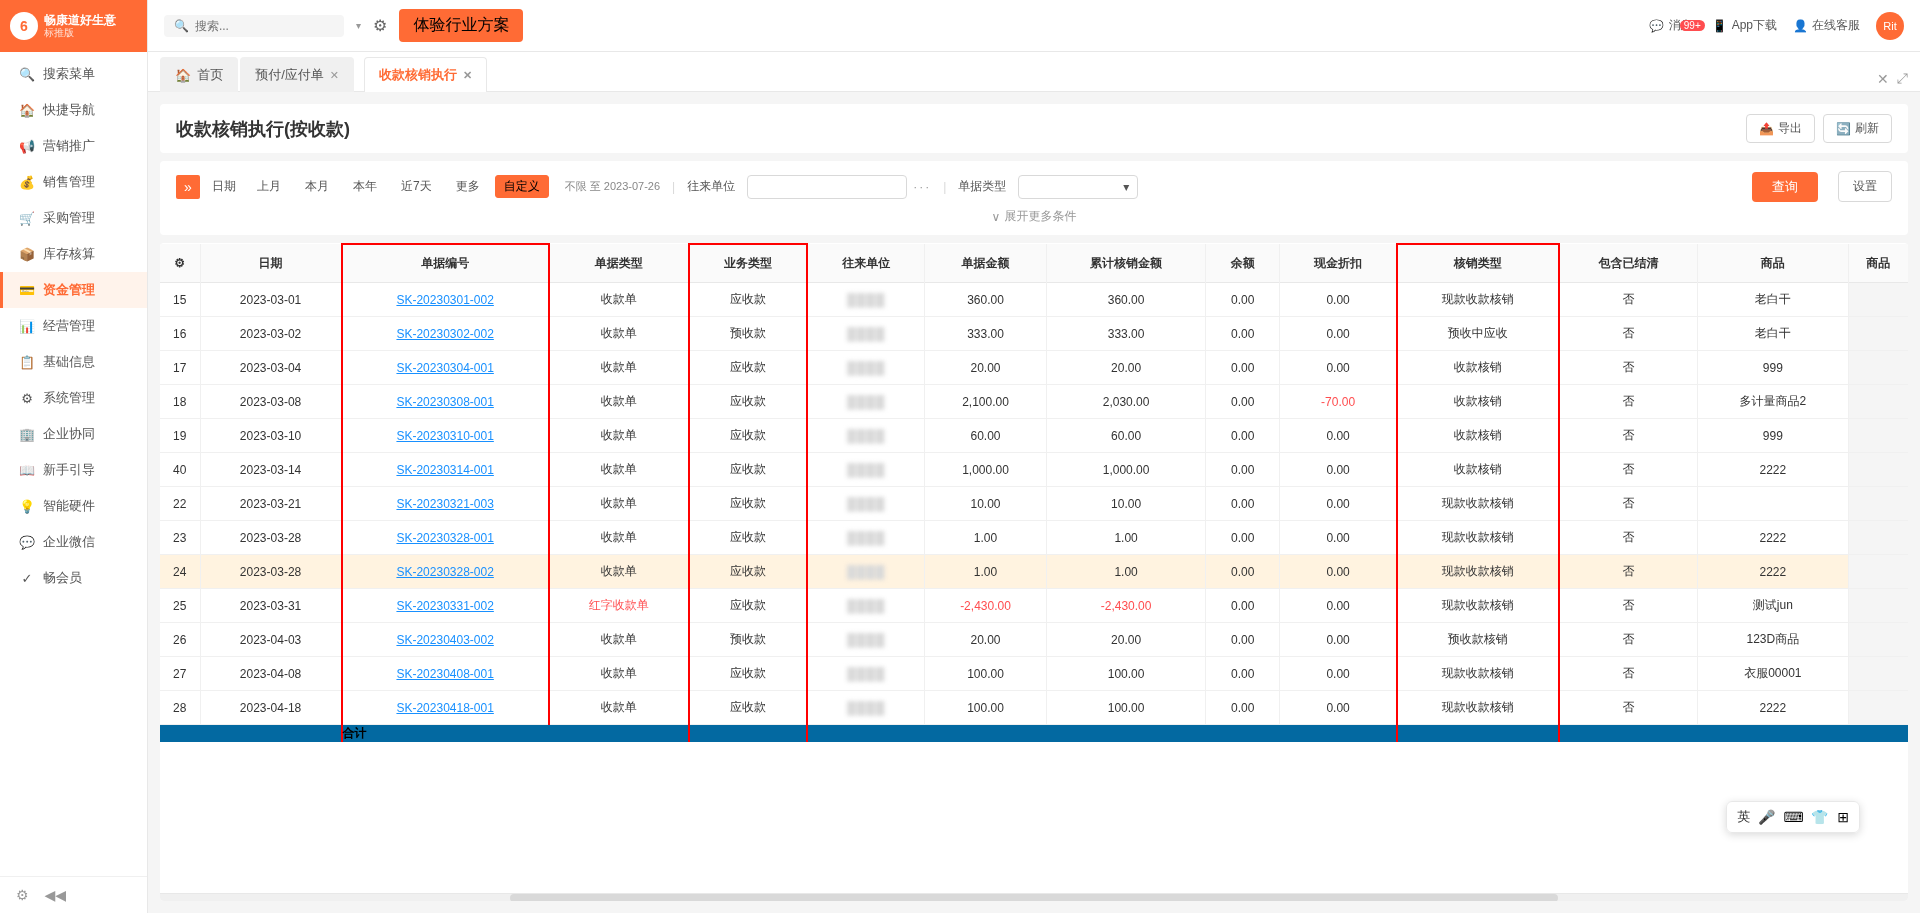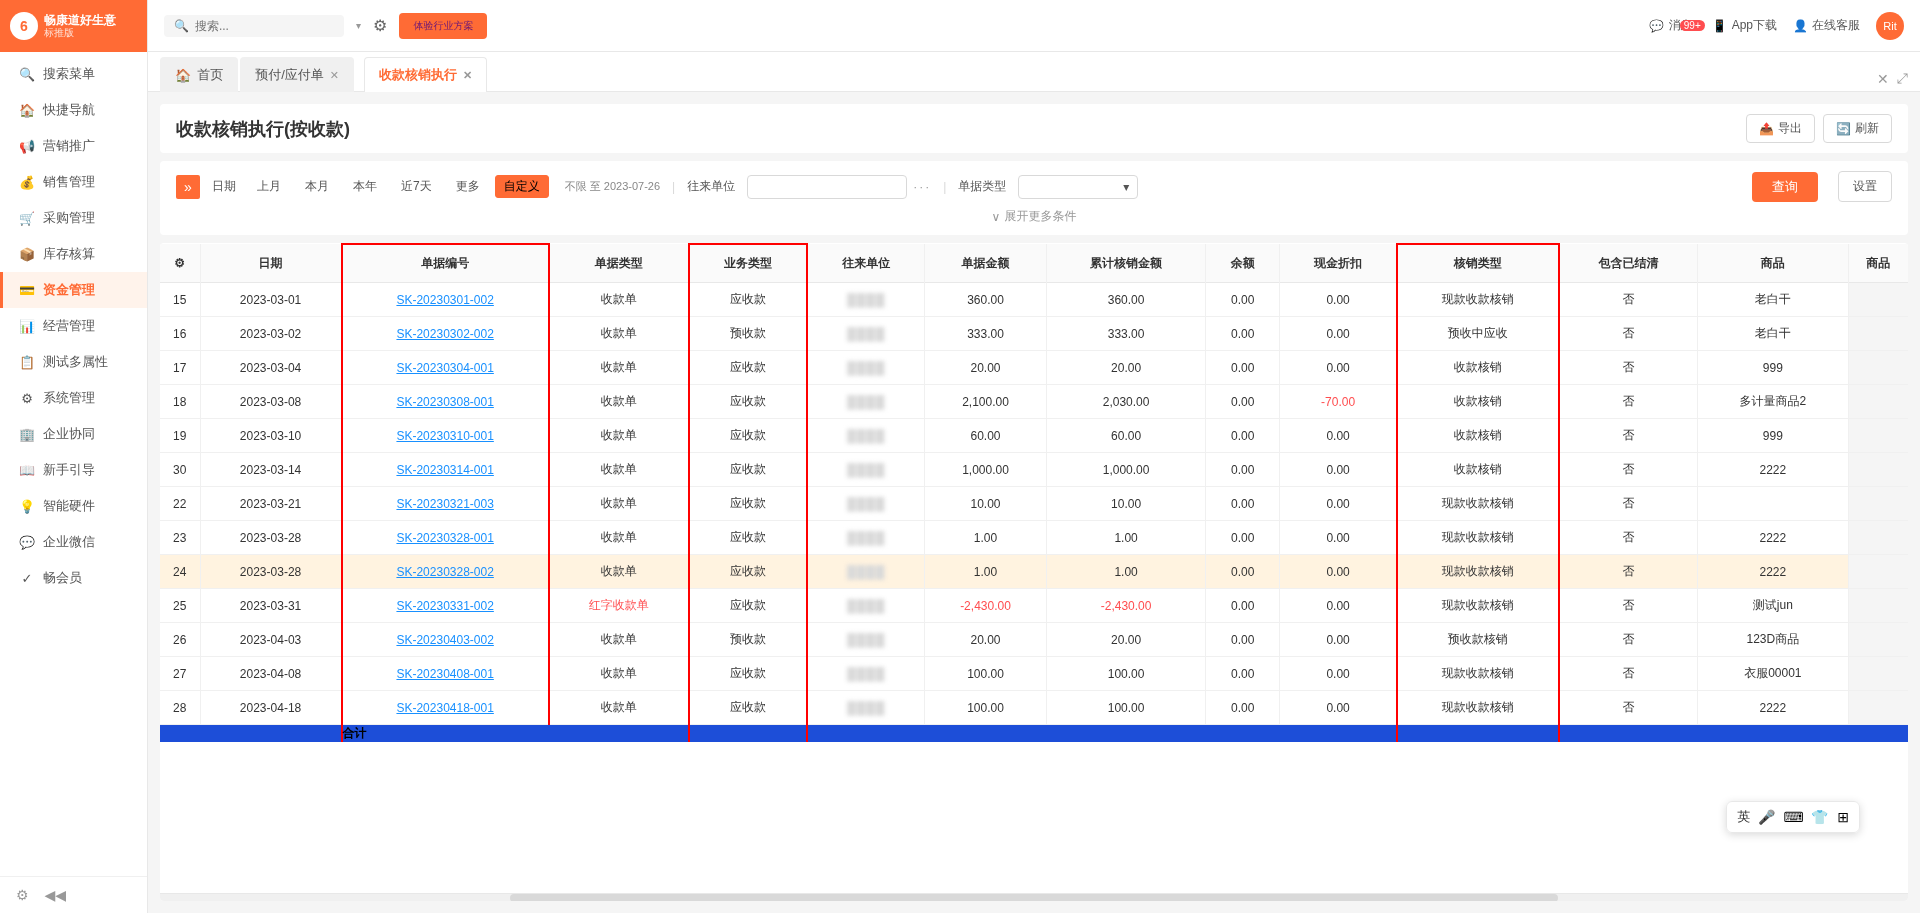--- a/index.html
+++ b/index.html
@@ -80,25 +80,25 @@
       gap: 6px;
       width: 180px;
     }
     .topbar-search input {
       border: none; background: transparent; outline: none; font-size: 12px; width: 130px; color: #999;
     }
     .topbar-chevron { color: #999; font-size: 10px; cursor: pointer; }
     .topbar-gear { color: #666; font-size: 16px; cursor: pointer; }
     .topbar-btn-solution {
       background: #ff6b35;
-      color: #701a75;
+      color: #000000;
       border: none;
       border-radius: 4px;
       padding: 6px 14px;
-      font-size: 10px;
+      font-size: 16px;
       cursor: pointer;
     }
     .topbar-spacer { flex: 1; }
     .topbar-right { display: flex; align-items: center; gap: 16px; color: #555; font-size: 12px; }
     .topbar-badge-wrap { position: relative; display: inline-block; }
     .topbar-badge {
       position: absolute; top: -6px; right: -8px;
       background: #ff4d4f; color: #fff; border-radius: 8px;
       font-size: 10px; padding: 0 4px; min-width: 16px; text-align: center;
     }
@@ -267,21 +267,21 @@
       text-align: center;
       color: #333;
       white-space: nowrap;
       border-right: 1px solid #f0f0f0;
     }
     tbody td:last-child { border-right: none; }
     .td-link { color: #1890ff; text-decoration: underline; cursor: pointer; }
     .td-red { color: #ff4d4f; }
     .td-neg { color: #ff4d4f; text-align: center; }
     .tfoot-row td {
-      background: #1d4ed8;
+      background: #0369a1;
       font-weight: bold;
       border-bottom: none;
     }
 
     
     .table-scrollbar {
       height: 8px;
       background: #f0f0f0;
       border-top: 1px solid #e8e8e8;
     }
@@ -351,21 +351,21 @@
     <div class="sidebar-item active">
       <span class="sidebar-item-icon">💳</span>
       <span>资金管理</span>
     </div>
     <div class="sidebar-item">
       <span class="sidebar-item-icon">📊</span>
       <span>经营管理</span>
     </div>
     <div class="sidebar-item">
       <span class="sidebar-item-icon">📋</span>
-      <span>测试多属性</span>
+      <span>基础信息</span>
     </div>
     <div class="sidebar-item">
       <span class="sidebar-item-icon">⚙</span>
       <span>系统管理</span>
     </div>
     <div class="sidebar-item">
       <span class="sidebar-item-icon">🏢</span>
       <span>企业协同</span>
     </div>
     <div class="sidebar-item">
@@ -594,21 +594,21 @@
                 <td>60.00</td>
                 <td>60.00</td>
                 <td>0.00</td>
                 <td>0.00</td>
                 <td style="border-left: 2px solid red; border-right: 2px solid red;">收款核销</td>
                 <td>否</td>
                 <td>999</td>
                 <td style="width: 60px; background: rgb(245, 245, 245);"></td>
               </tr>
               <tr>
-                <td>30</td>
+                <td>40</td>
                 <td>2023-03-14</td>
                 <td class="td-link" style="border-left: 2px solid red; border-right: 2px solid red;">SK-20230314-001</td>
                 <td>收款单</td>
                 <td style="border-left: 2px solid red; border-right: 2px solid red;">应收款</td>
                 <td style="color: rgb(217, 217, 217); letter-spacing: 1px; filter: blur(2px);">████</td>
                 <td>1,000.00</td>
                 <td>1,000.00</td>
                 <td>0.00</td>
                 <td>0.00</td>
                 <td style="border-left: 2px solid red; border-right: 2px solid red;">收款核销</td>

